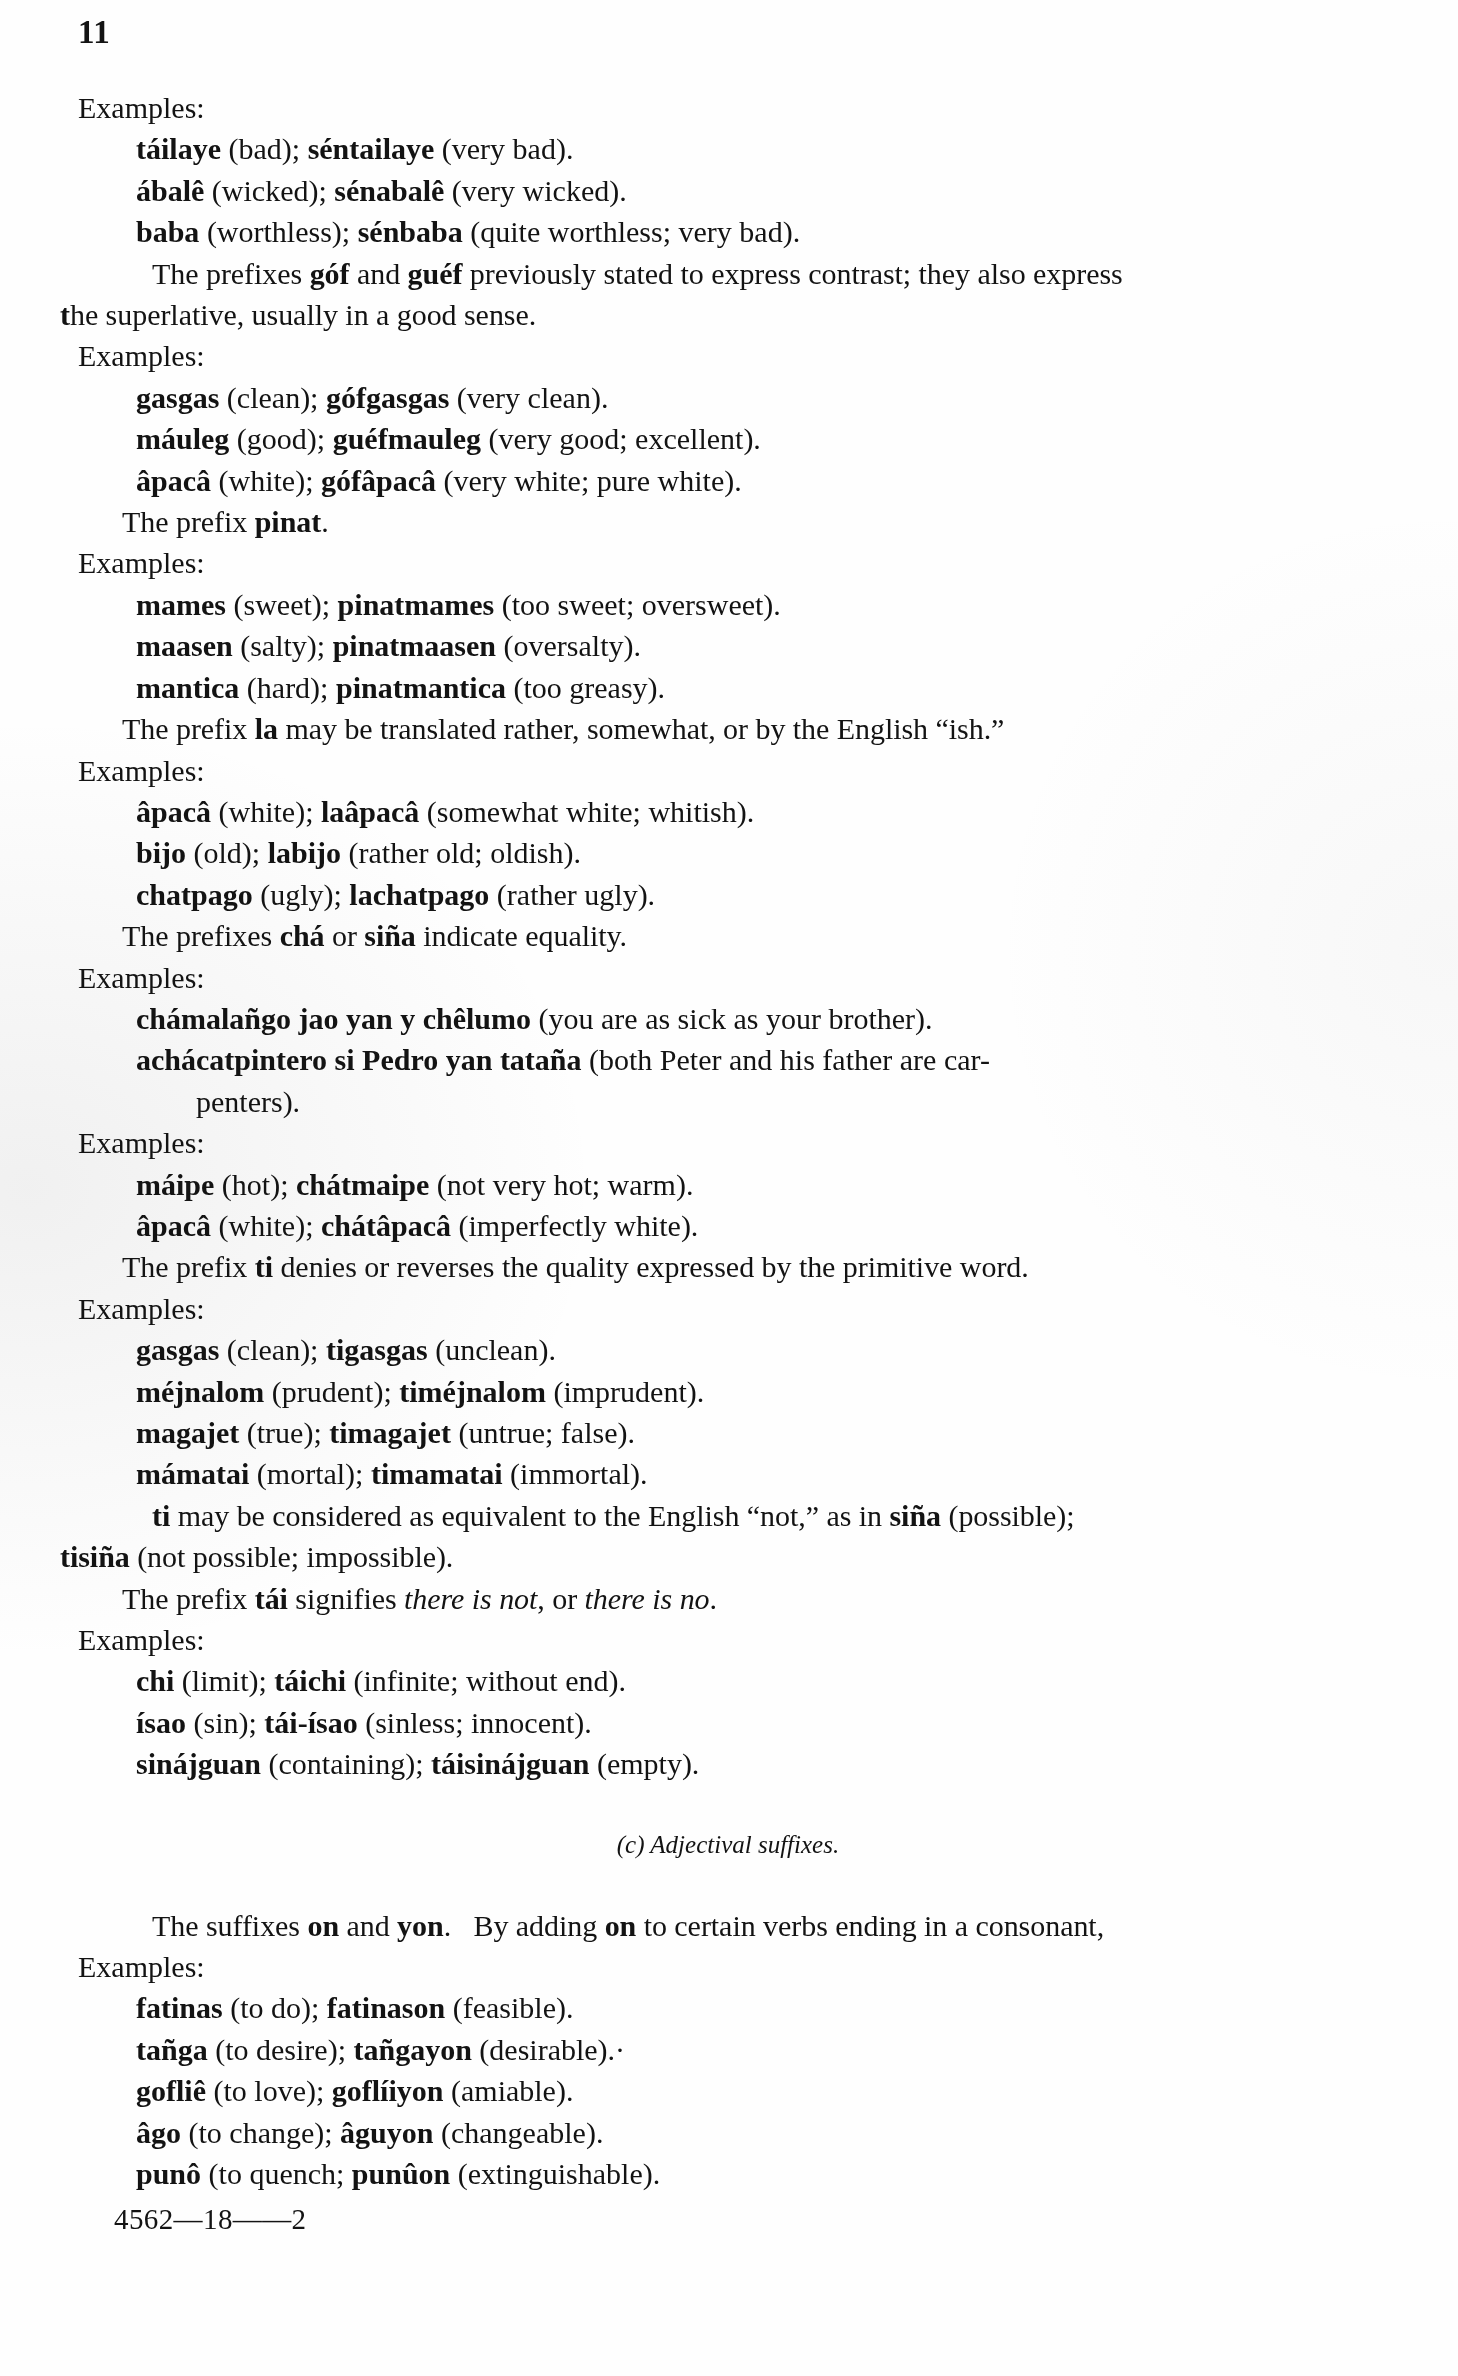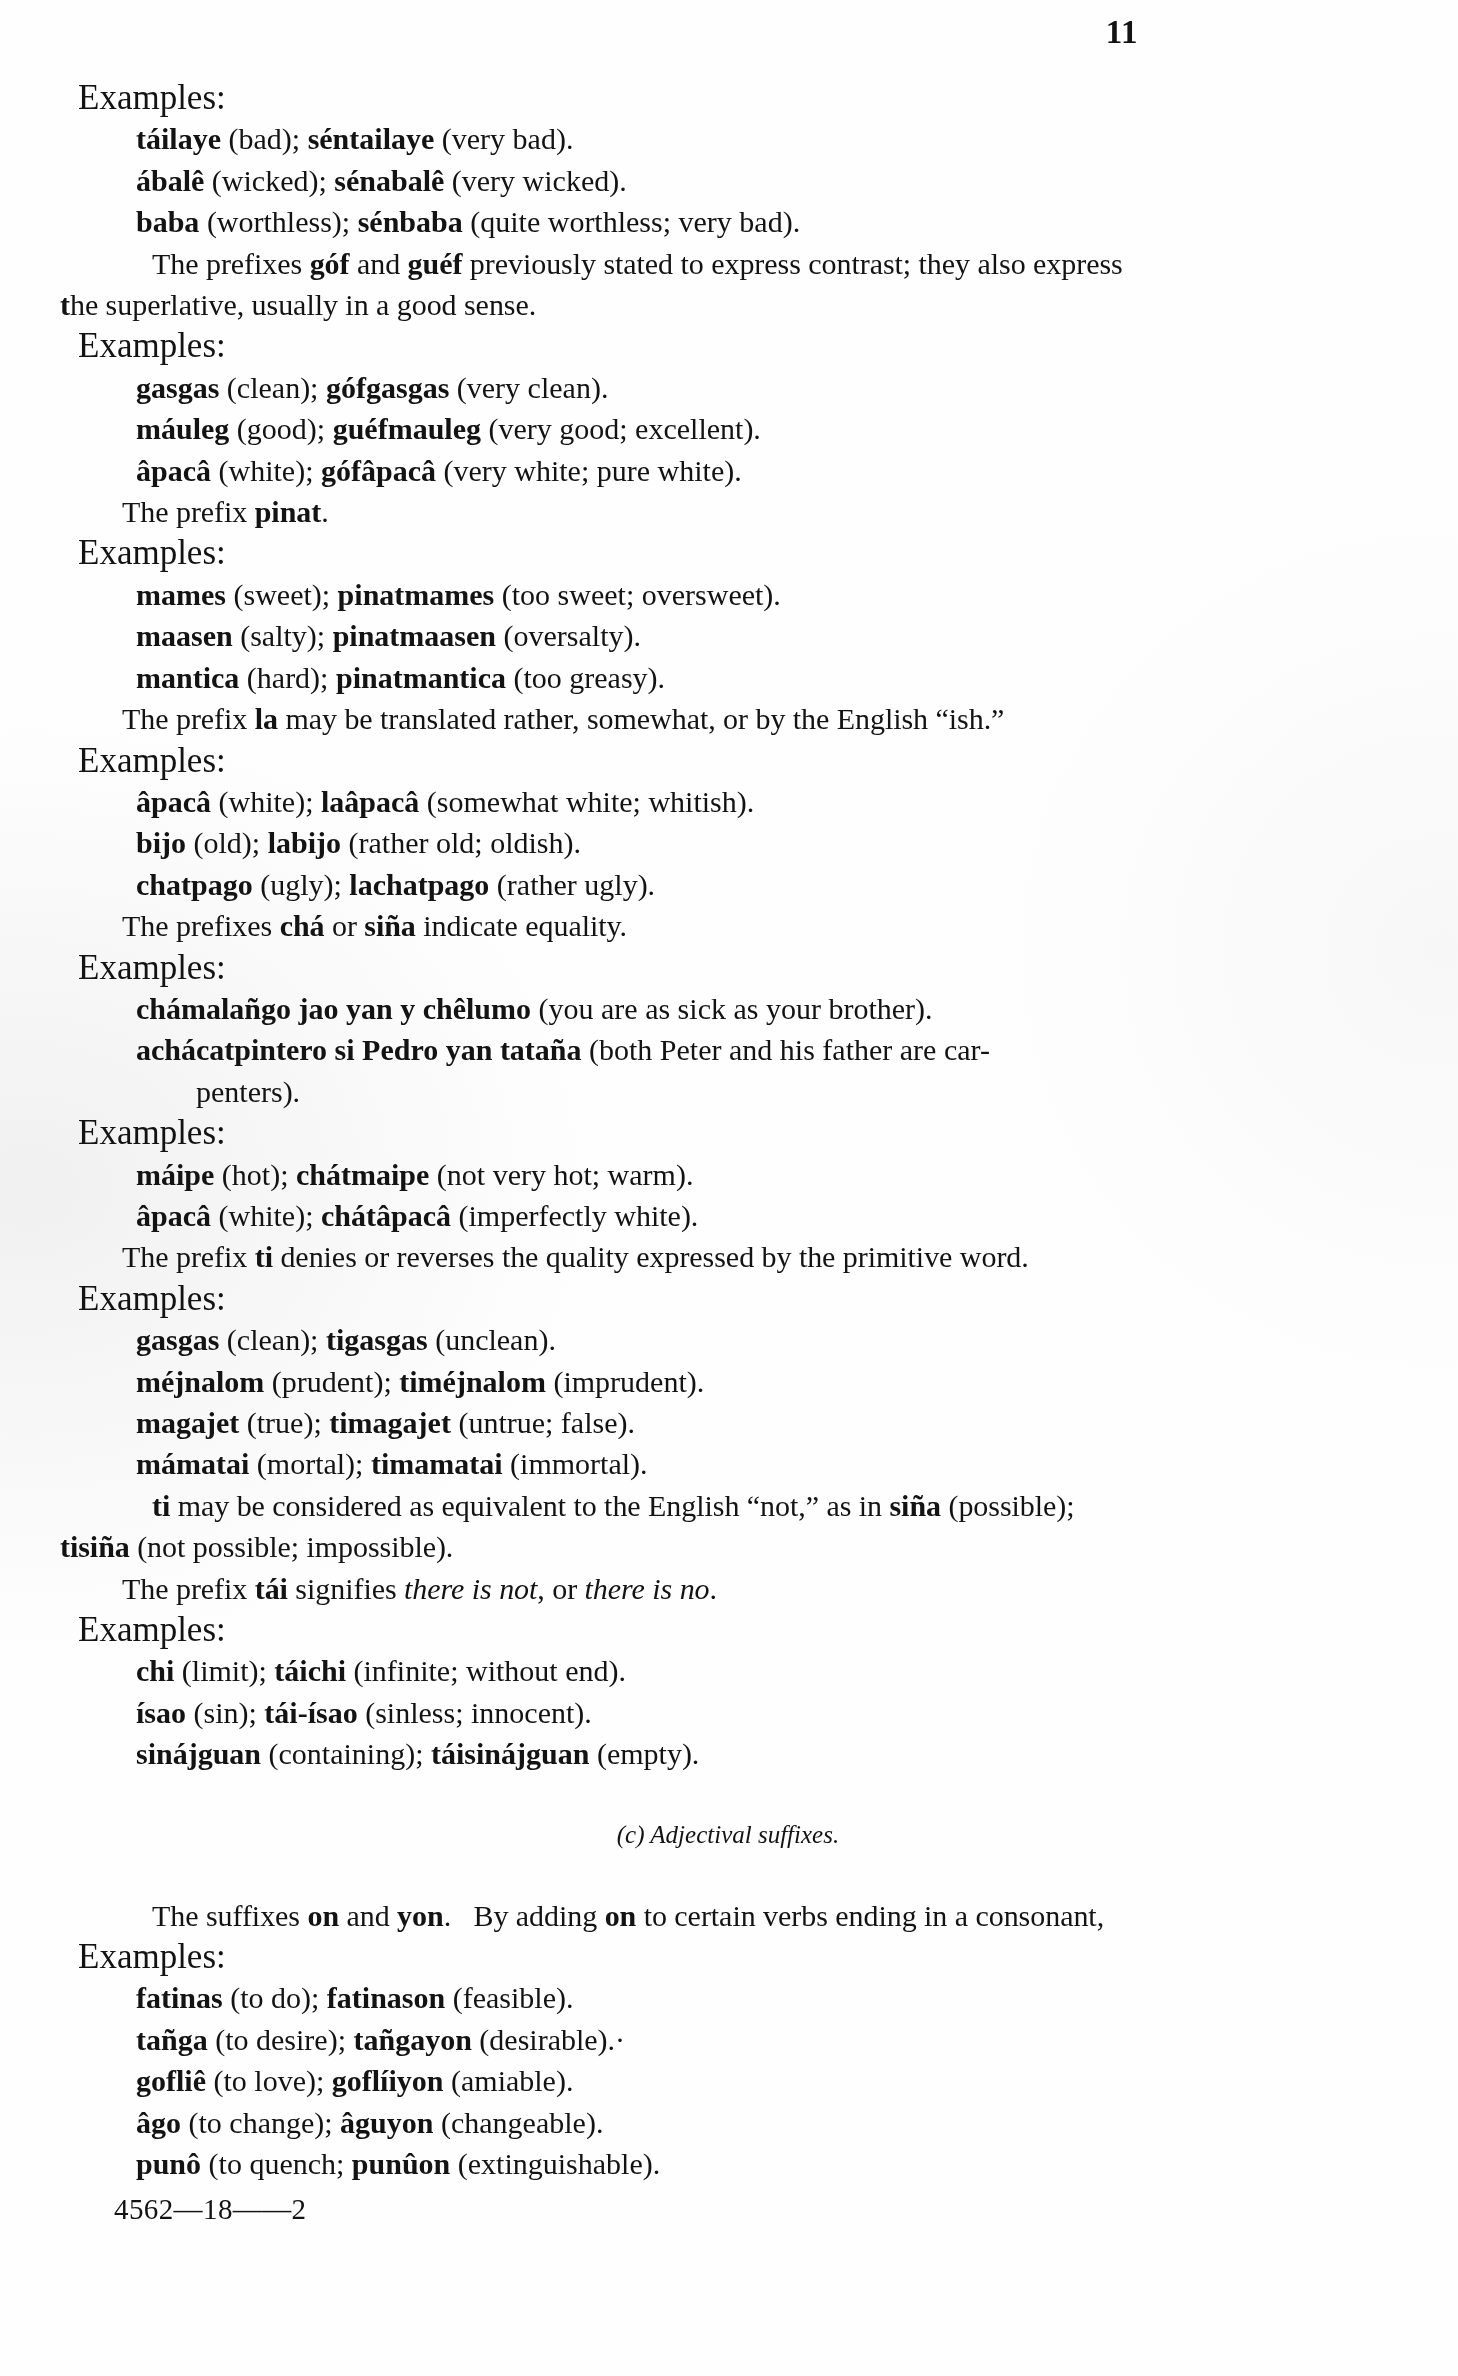--- a/index.html
+++ b/index.html
@@ -29,46 +29,46 @@
   }
 
   .content {
     position: absolute;
     left: 78px;
     top: 0;
     width: 1310px;
   }
 
   .page-number {
-    text-align: right;
+    text-align: left;
     font-weight: bold;
     font-size: 33px;
     letter-spacing: 0.5px;
     margin-top: 14px;
-    margin-bottom: 26px;
+    margin-bottom: 36px;
     padding-right: 250px;
   }
 
   .line {
     font-size: 30px;
     line-height: 41.4px;
     white-space: normal;
     letter-spacing: -0.05px;
     margin-left: 44px;
   }
   .para-indent {
     text-indent: 30px;
   }
   .hang-out {
     margin-left: -18px;
   }
 
   
   .examples-label {
-    font-size: 35px;
+    font-size: 30px;
     line-height: 41.4px;
     padding-left: 0px;
   }
 
   
   .example {
     font-size: 30px;
     line-height: 41.4px;
     padding-left: 58px;
   }

